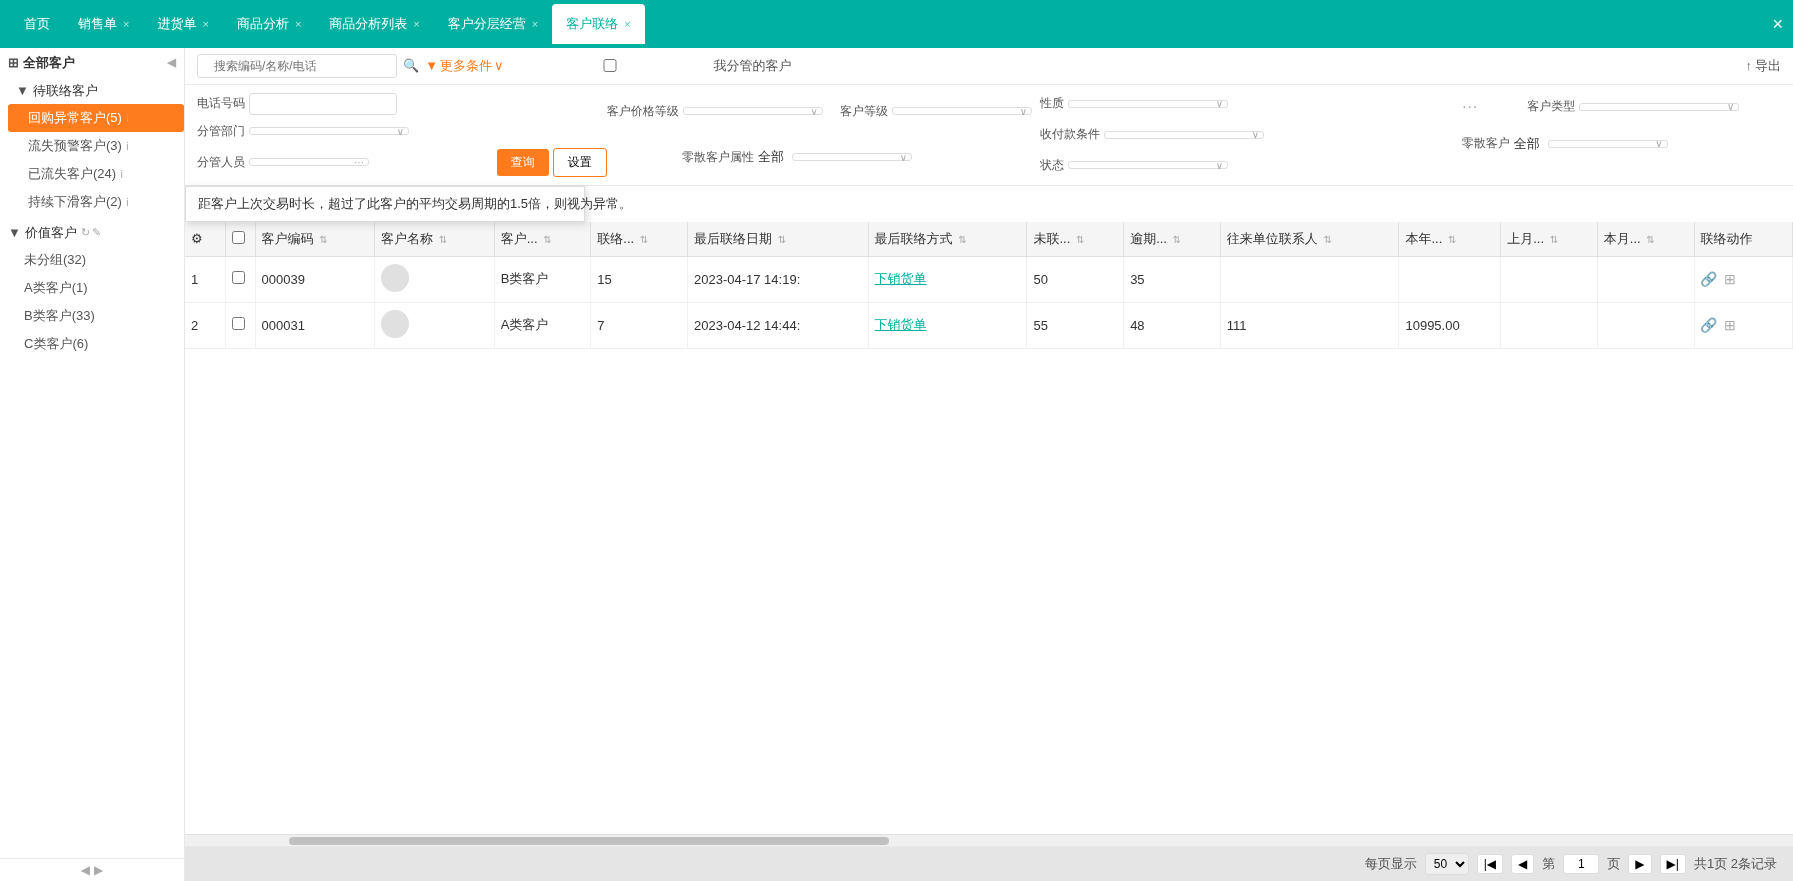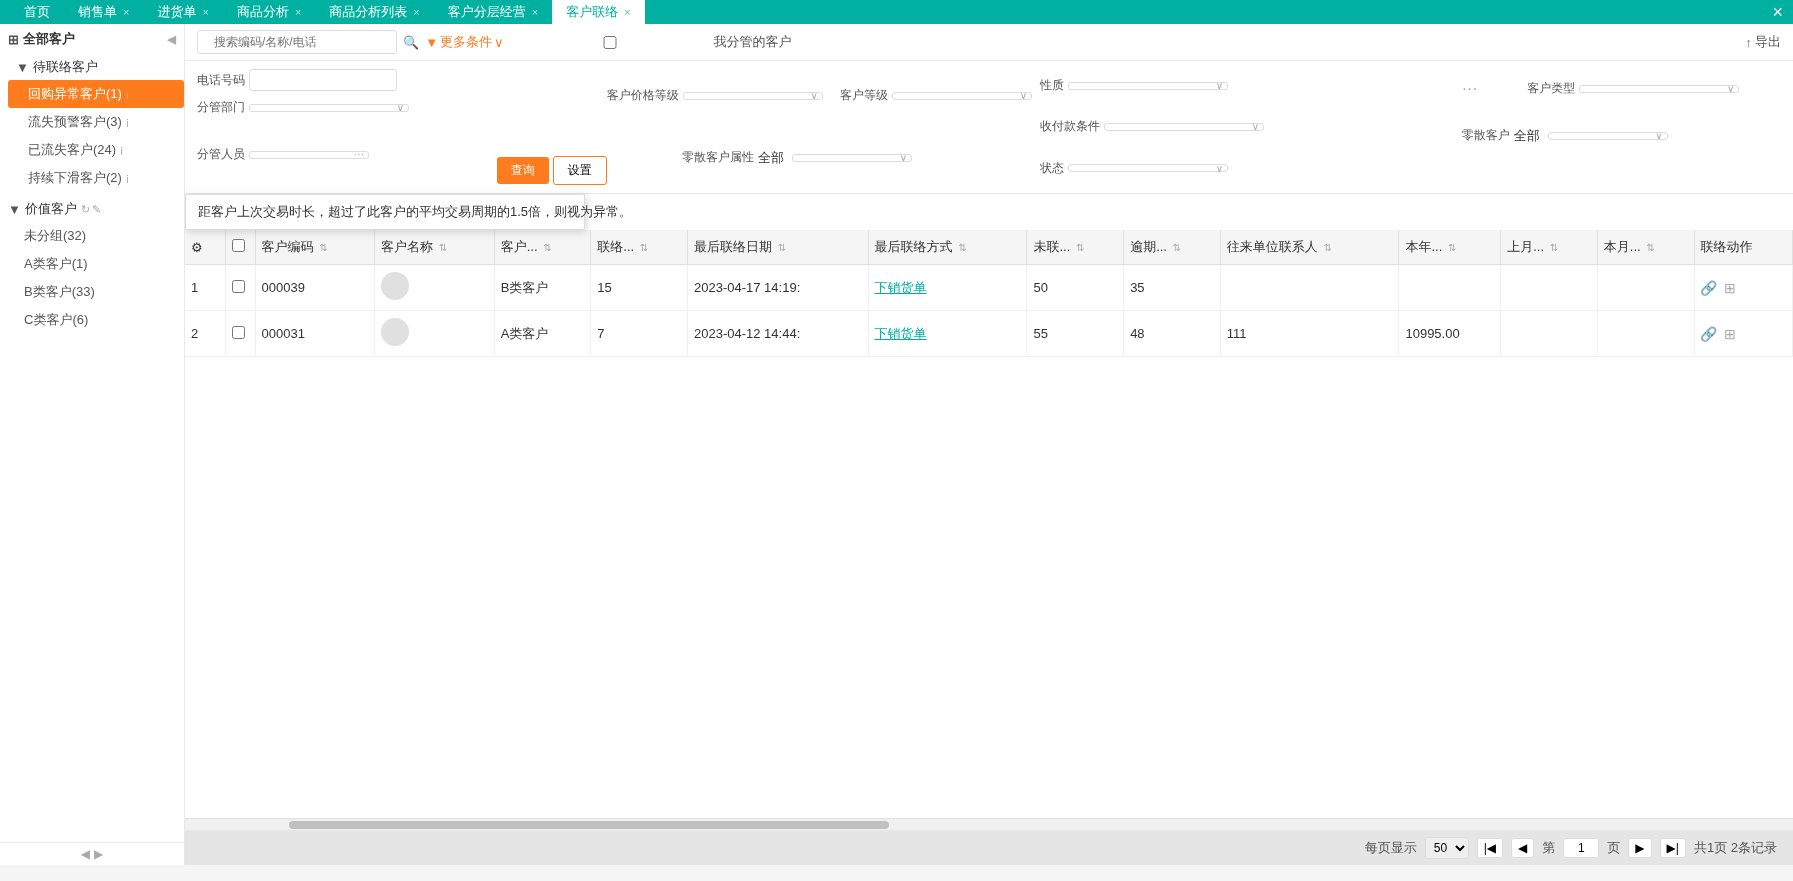--- a/index.html
+++ b/index.html
@@ -1,21 +1,21 @@
 <!DOCTYPE html>
 <html><head>
   <meta charset="utf-8">
   <style>
     * { box-sizing: border-box; margin: 0; padding: 0; font-family: 'Microsoft YaHei', Arial, sans-serif; font-size: 13px; }
     body { background: #f5f5f5; overflow: hidden; width: 1793px; height: 881px; }
 
     
     .top-nav {
       display: flex; align-items: center;
-      background: #00b0a0; height: 24px; padding: 0 10px;
+      background: #00b0a0; height: 48px; padding: 0 10px;
       position: relative;
     }
     .top-nav .nav-item {
       color: #fff; padding: 0 14px; height: 40px; display: flex; align-items: center;
       cursor: pointer; font-size: 13px; white-space: nowrap;
     }
     .top-nav .nav-item.active {
       background: #fff; color: #00b0a0; border-radius: 4px 4px 0 0;
     }
     .top-nav .nav-item .close-x {
@@ -114,21 +114,21 @@
       font-size: 12px; outline: none; flex: 1; min-width: 100px;
     }
     .filter-select-box {
       border: 1px solid #ddd; border-radius: 3px; padding: 3px 20px 3px 6px;
       font-size: 12px; background: #fff; position: relative; display: flex;
       align-items: center; min-width: 120px; cursor: pointer;
     }
     .filter-select-box .arrow { position: absolute; right: 4px; color: #aaa; font-size: 10px; }
 
     .action-buttons {
-      display: flex; gap: 4px; margin-left: auto; align-items: center; margin-top: 32px;
+      display: flex; gap: 4px; margin-left: auto; align-items: center;
     }
     .btn-query {
       background: #ff7c1e; color: #fff; border: none; border-radius: 3px;
       padding: 5px 14px; font-size: 12px; cursor: pointer;
     }
     .btn-setting {
       background: #fff; color: #000000; border: 1px solid #ff7c1e; border-radius: 3px;
       padding: 5px 14px; font-size: 12px; cursor: pointer;
     }
 
@@ -247,21 +247,21 @@
           <span>全部客户</span>
           <span class="collapse-btn">◀</span>
         </div>
 
         <div style="padding-left:8px;">
           <div class="sidebar-sub-group">
             <span class="arrow">▼</span>
             <span>待联络客户</span>
           </div>
           <div class="sidebar-item active">
-            <span>回购异常客户(1)</span>
+            <span>回购异常客户(5)</span>
             <span class="info-icon">ℹ</span>
           </div>
           <div class="sidebar-item">
             <span>流失预警客户(3)</span>
             <span class="info-icon">ℹ</span>
           </div>
           <div class="sidebar-item">
             <span>已流失客户(24)</span>
             <span class="info-icon">ℹ</span>
           </div>

